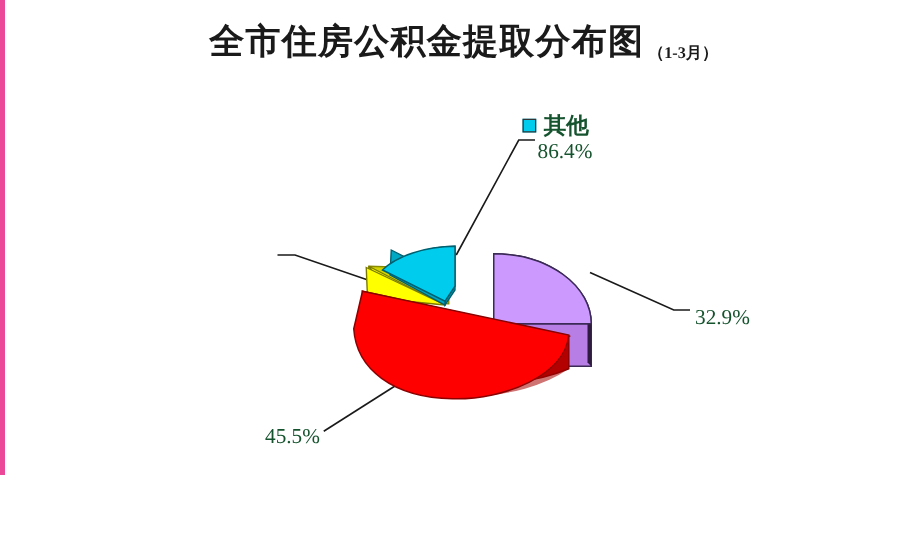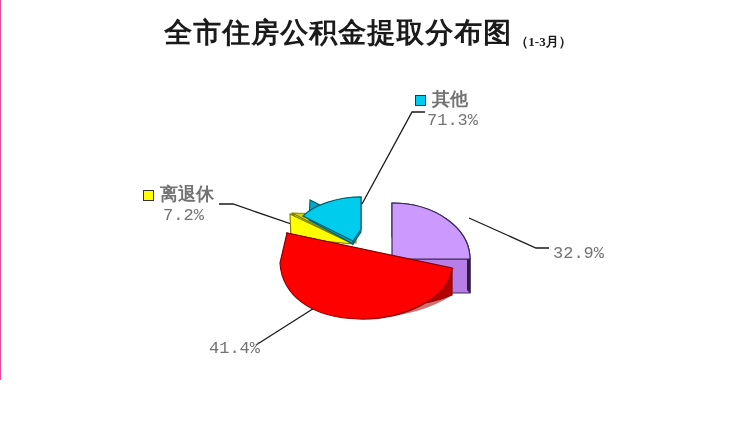--- a/index.html
+++ b/index.html
@@ -7,21 +7,21 @@
     padding: 0;
     background: #ffffff;
   }
   #page {
     position: relative;
     width: 734px;
     height: 380px;
     background: #ffffff;
     overflow: hidden;
     font-family: "Liberation Serif", "DejaVu Serif", serif;
-    border-left: 1px solid #ec4899;
+    border-left: 4px solid #ec4899;
     box-sizing: border-box;
   }
   
   #chart-title {
     position: absolute;
     left: 0;
     top: 14px;
     width: 734px;
     text-align: center;
     white-space: nowrap;
@@ -45,22 +45,22 @@
   
   #pie-svg {
     position: absolute;
     left: 0;
     top: 0;
   }
   
   .slice-label {
     position: absolute;
     white-space: nowrap;
-    font-family: Liberation Mono, monospace;
-    color: #737373;
+    font-family: Liberation Serif, serif;
+    color: #14532d;
   }
   .slice-label .row1 {
     display: flex;
     align-items: center;
     gap: 6px;
   }
   .slice-label .swatch {
     width: 11px;
     height: 11px;
     border: 1px solid #333333;
@@ -191,32 +191,25 @@
                Z" fill="#FF0000" stroke="#8c0000" stroke-width="1.2"></path>
     </g>
 
   </svg>
 
   <div class="slice-label" id="label-qita">
     <div class="row1">
       <span class="swatch" style="background:#00CCEE"></span>
       <span class="name">其他</span>
     </div>
-    <div class="pct">71.3%</div>
-  </div>
-
-  <div class="slice-label" id="label-lituixiu">
-    <div class="row1">
-      <span class="swatch" style="background:#FFFF00"></span>
-      <span class="name">离退休</span>
-    </div>
-    <div class="pct">7.2%</div>
-  </div>
+    <div class="pct">86.4%</div>
+  </div>
+
 
   <div class="slice-label" id="label-goujianfang">
     <div class="pct">32.9%</div>
   </div>
 
   <div class="slice-label" id="label-changhuan">
-    <div class="pct">41.4%</div>
+    <div class="pct">45.5%</div>
   </div>
 
 </div>
 
 </body></html>

